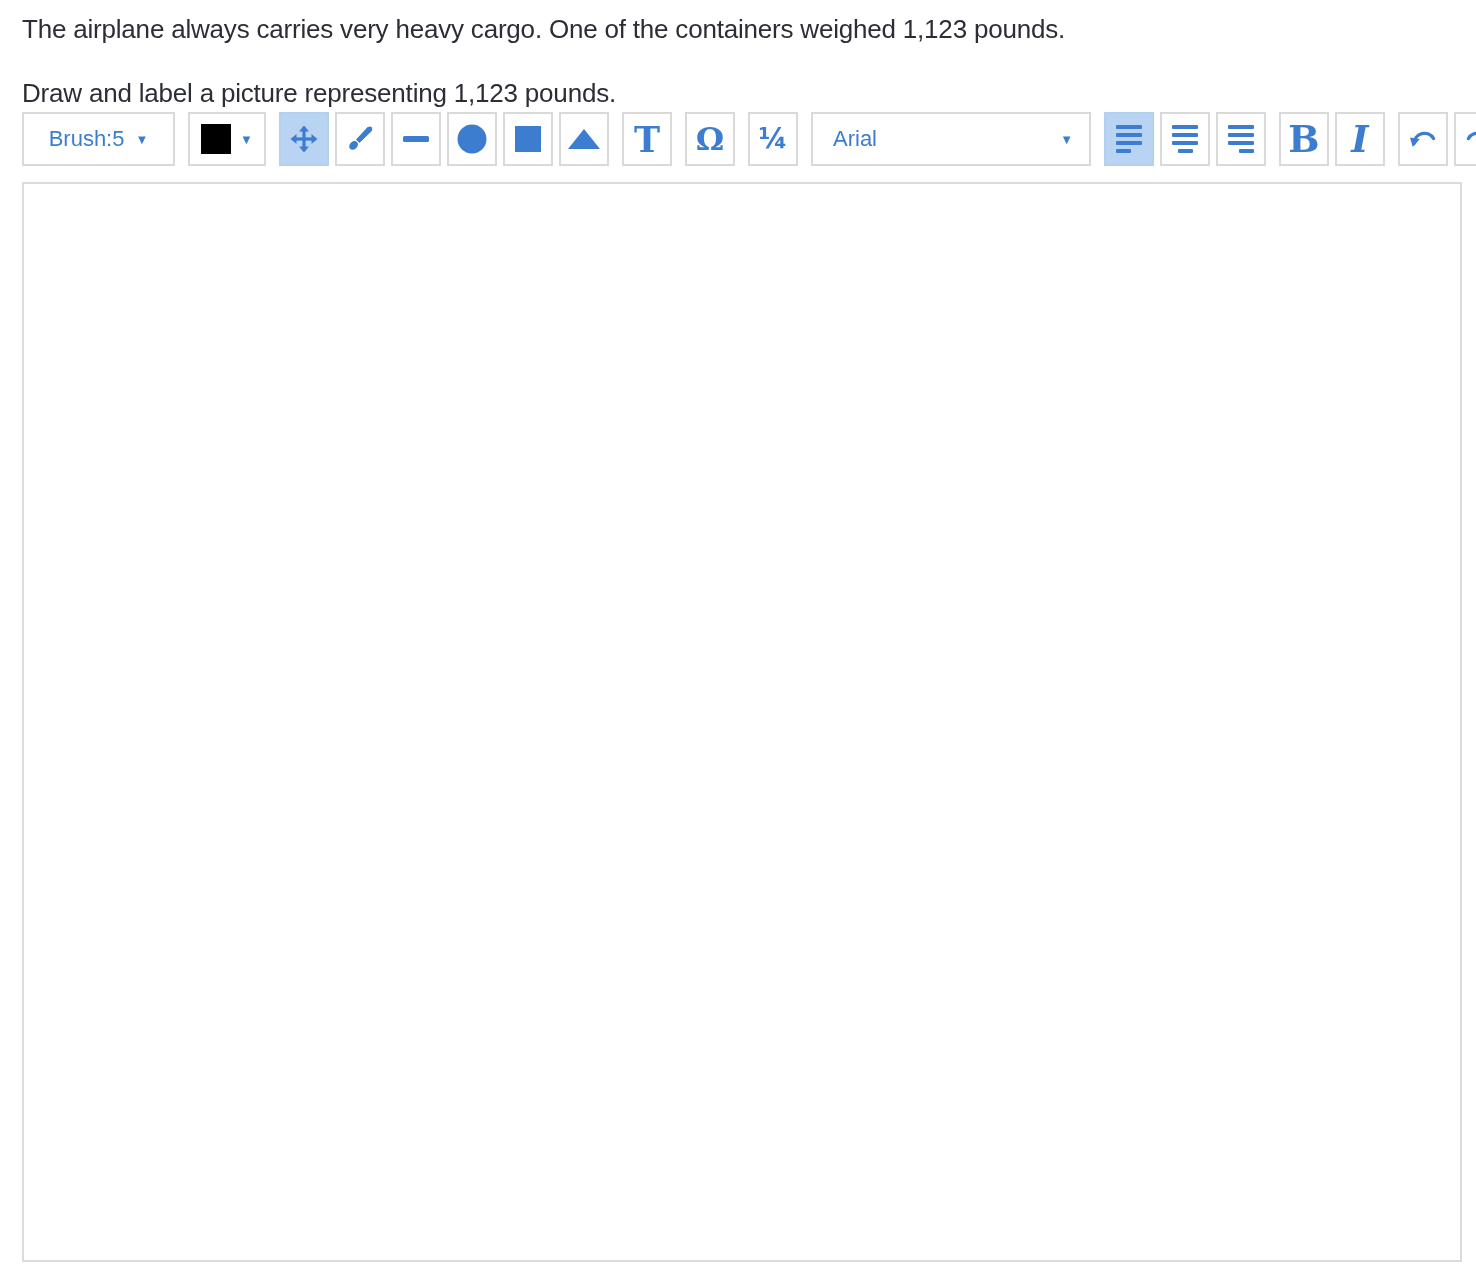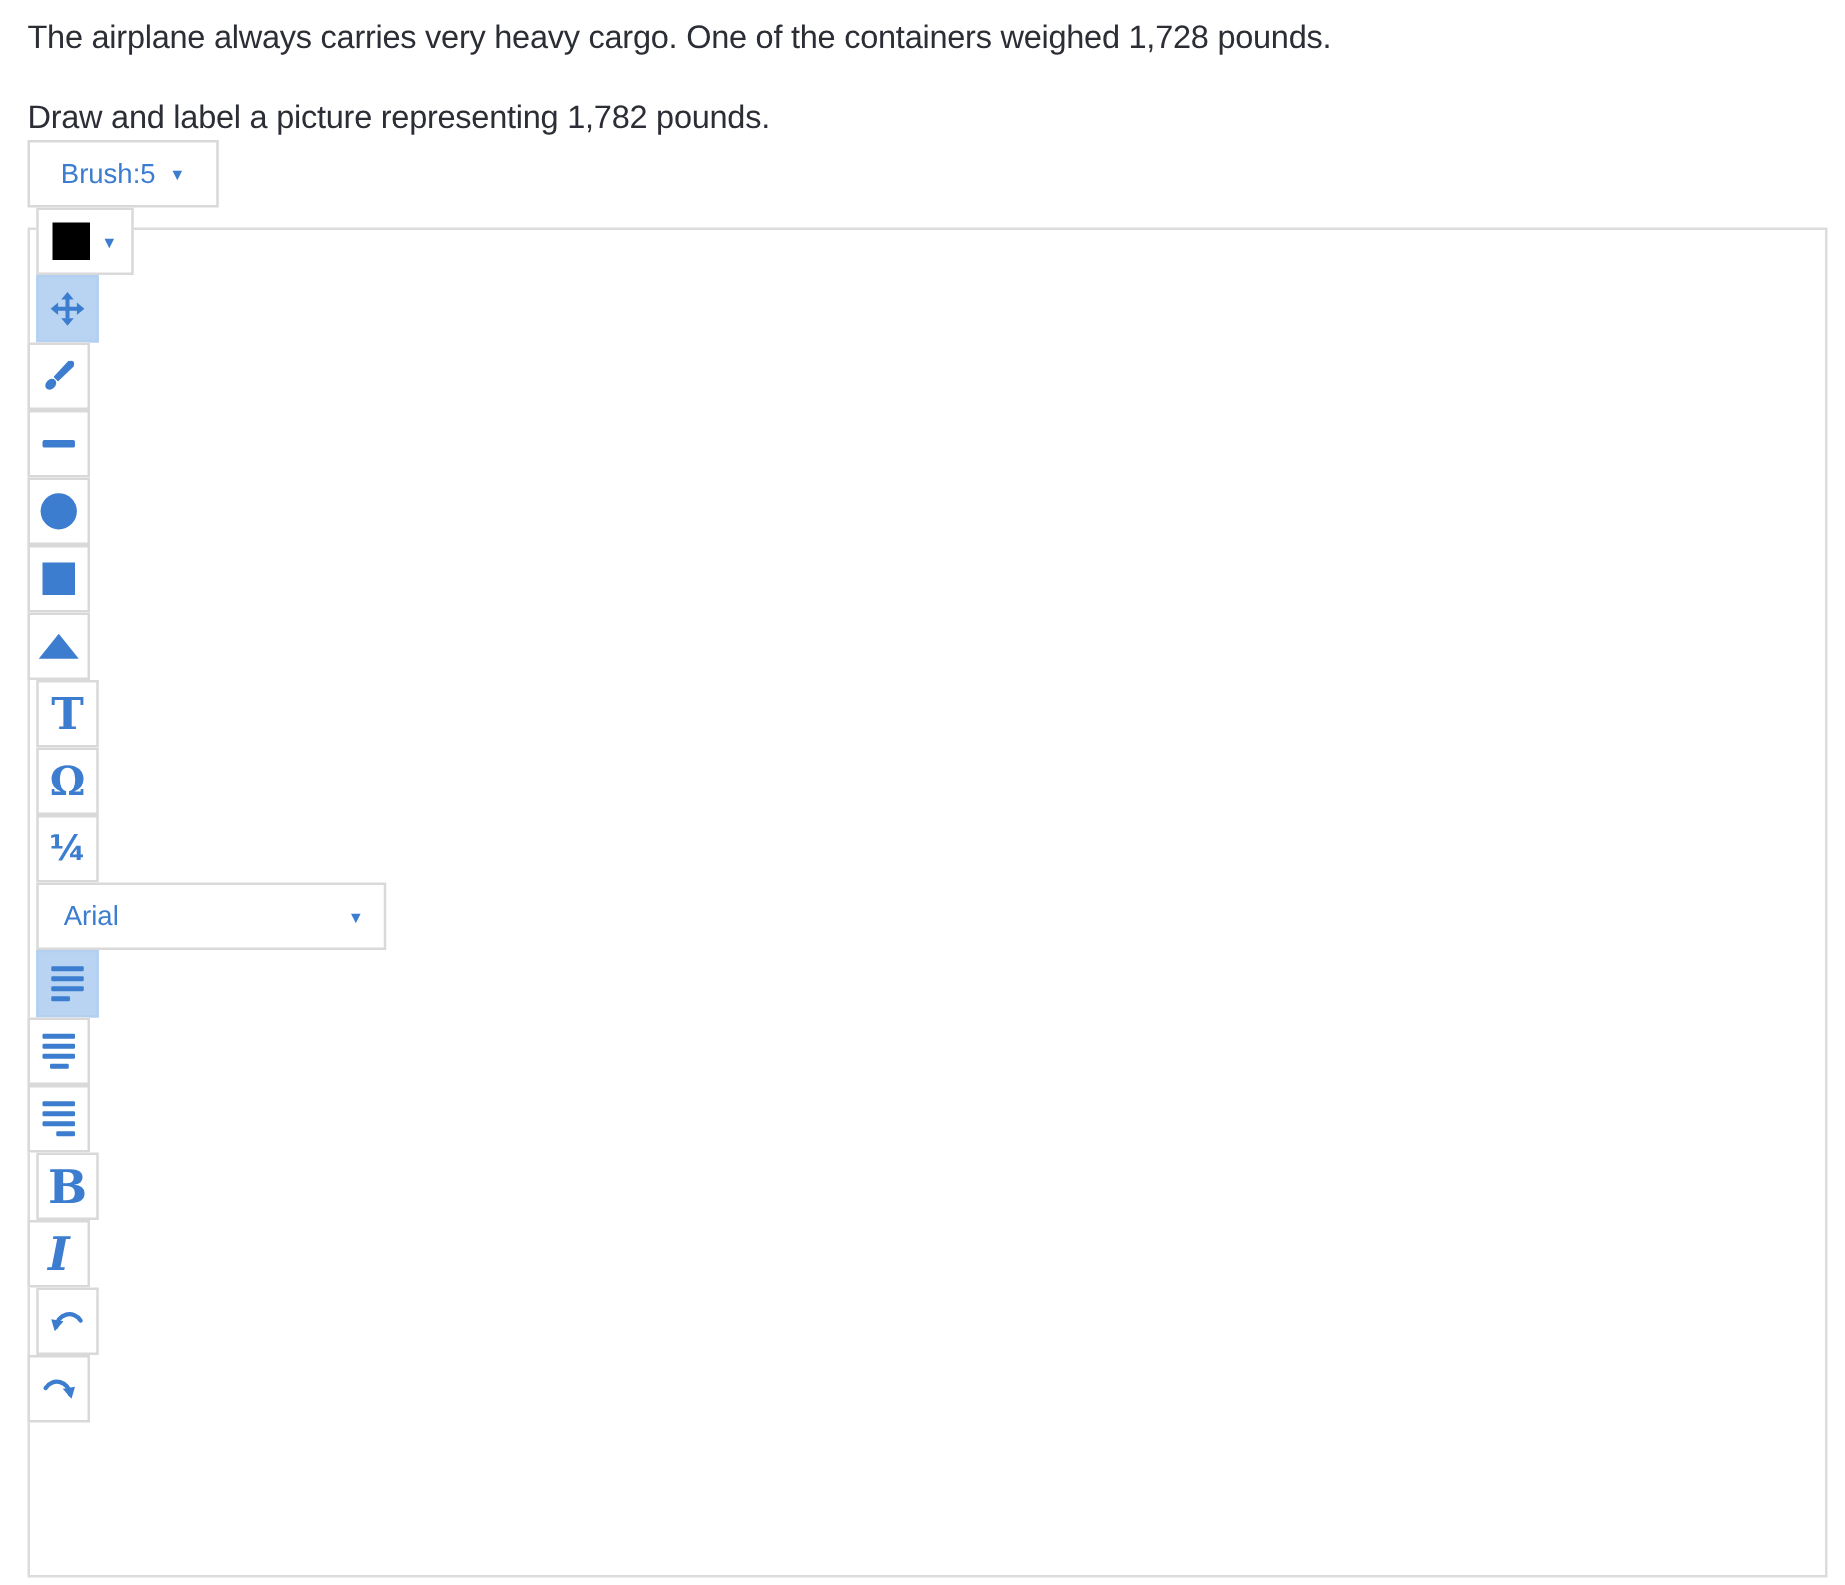--- a/index.html
+++ b/index.html
@@ -13,21 +13,20 @@
     letter-spacing: -0.2px;
   }
   .prompt-1 { margin: 6px 0 0 0; }
   .prompt-2 { margin: 30px 0 2px 0; }
 
   .toolbar {
     display: flex;
     align-items: stretch;
     height: 54px;
     margin-top: 0;
-    flex-direction: column;
   }
   .btn {
     box-sizing: border-box;
     height: 54px;
     background: #ffffff;
     border: 2px solid #d9d9d9;
     border-radius: 0;
     display: flex;
     align-items: center;
     justify-content: center;
@@ -85,22 +84,22 @@
     height: 1080px;
     background: #ffffff;
     border: 2px solid #dcdcdc;
   }
 </style>
 </head>
 <body>
 
 <div class="page">
 
-  <p class="prompt prompt-1">The airplane always carries very heavy cargo. One of the containers weighed 1,728 pounds.</p>
-  <p class="prompt prompt-2">Draw and label a picture representing 1,782 pounds.</p>
+  <p class="prompt prompt-1">The airplane always carries very heavy cargo. One of the containers weighed 1,123 pounds.</p>
+  <p class="prompt prompt-2">Draw and label a picture representing 1,123 pounds.</p>
 
   <div class="toolbar">
 
     <button class="btn btn-brush-size">
       <span class="brush-text">Brush:</span>
       <span class="brush-text sp">5</span>
       <span class="caret">▼</span>
     </button>
 
     <button class="btn btn-color gm">

